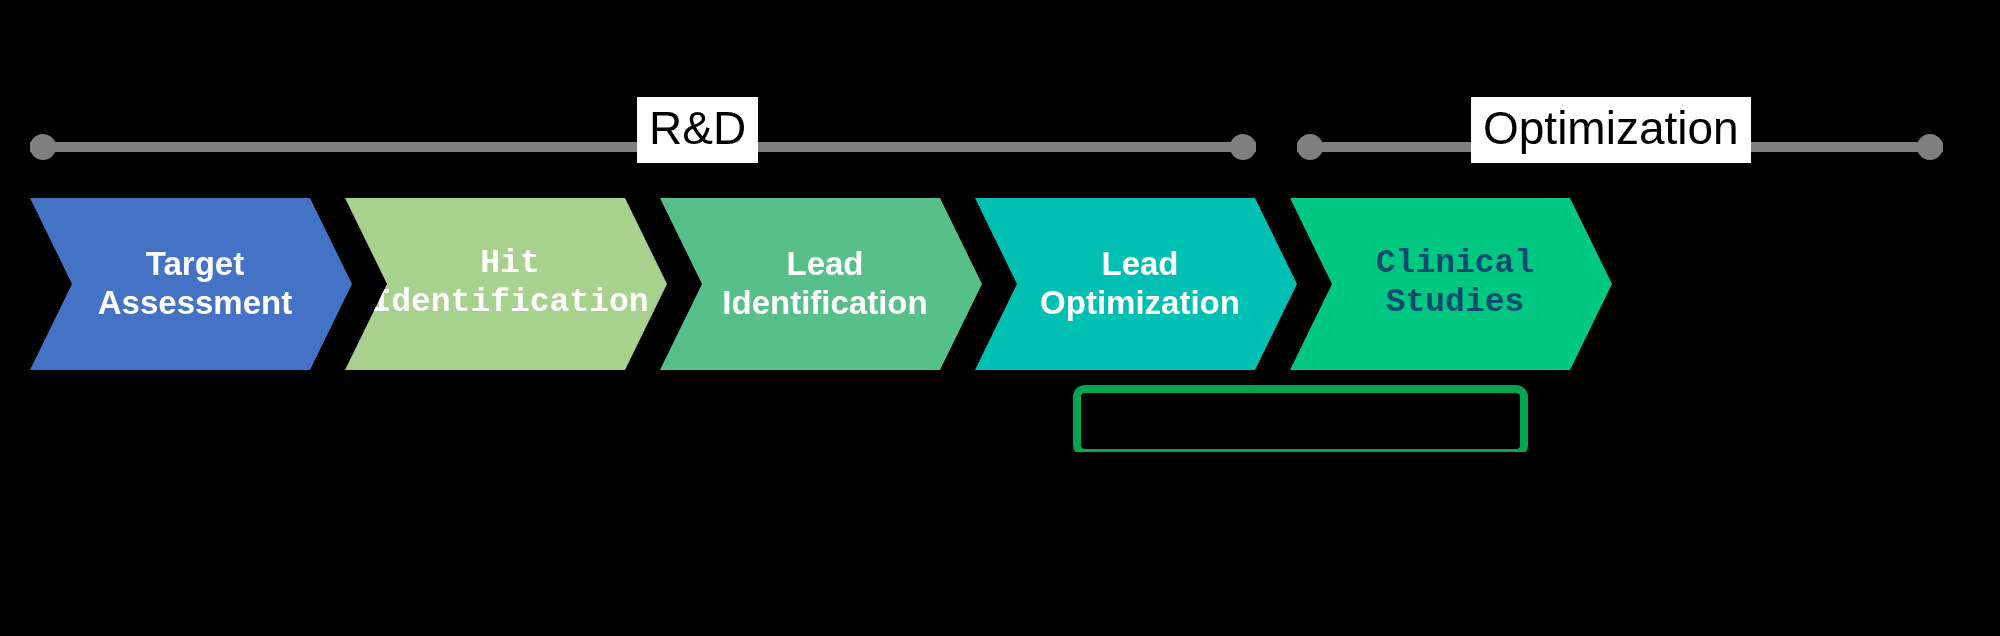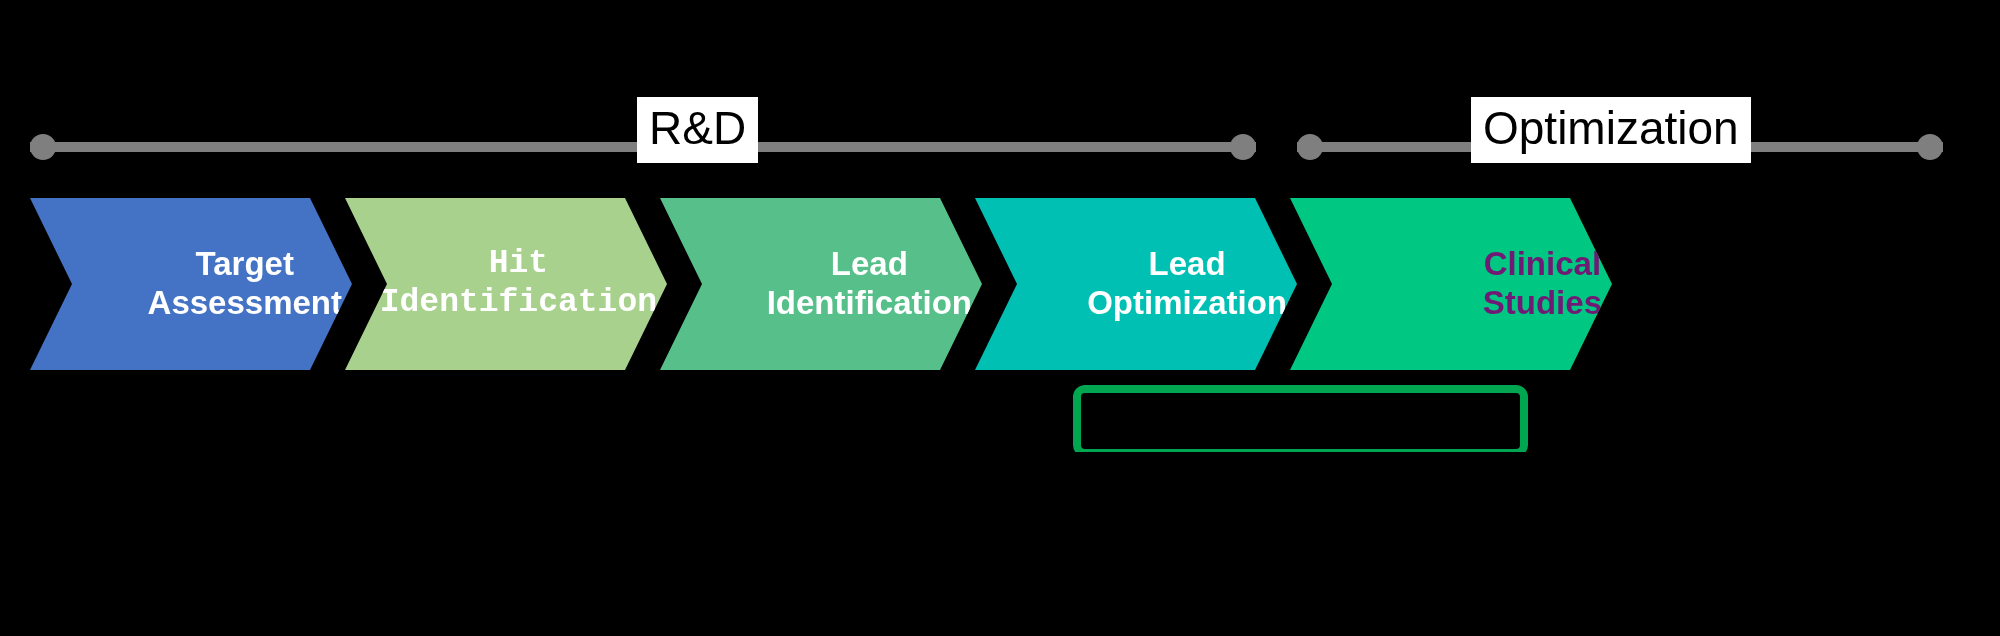--- a/index.html
+++ b/index.html
@@ -62,21 +62,21 @@
     top: 198px;
     width: 2000px;
     height: 172px;
   }
   .chev {
     position: absolute;
     top: 0;
     height: 172px;
     display: flex;
     align-items: center;
-    justify-content: flex-end;
+    justify-content: center;
     box-sizing: border-box;
   }
   .chev-label {
     position: relative;
     z-index: 3;
     color: #ffffff;
     font-weight: bold;
     font-size: 33px;
     line-height: 1.18;
     text-align: center;
@@ -121,21 +121,21 @@
       </div>
       <div class="chev" style="left: 660px; width: 322px; background: rgb(87, 192, 138); clip-path: polygon(0px 0px, calc(100% - 42px) 0px, 100% 50%, calc(100% - 42px) 100%, 0px 100%, 42px 50%);">
         <div class="chev-label" style="color: rgb(255, 255, 255);">Lead
 Identification</div>
       </div>
       <div class="chev" style="left: 975px; width: 322px; background: rgb(0, 191, 179); clip-path: polygon(0px 0px, calc(100% - 42px) 0px, 100% 50%, calc(100% - 42px) 100%, 0px 100%, 42px 50%);">
         <div class="chev-label" style="color: rgb(255, 255, 255);">Lead
 Optimization</div>
       </div>
       <div class="chev" style="left: 1290px; width: 322px; background: rgb(0, 199, 129); clip-path: polygon(0px 0px, calc(100% - 42px) 0px, 100% 50%, calc(100% - 42px) 100%, 0px 100%, 42px 50%);">
-        <div class="chev-label" style="color: #701a75;">Clinical
+        <div class="chev-label" style="color: #0c4a6e; font-family: Liberation Mono, monospace;">Clinical
 Studies</div>
       </div>
     </div>
 
   <div id="boxes-layer">
       <div class="obox" style="left: 1073px; top: 385px; width: 455px; height: 72px; border-color: rgb(0, 166, 80); border-width: 8px;"></div>
       <div class="obox" style="left: 479px; top: 541px; width: 582px; height: 72px; border-color: rgb(128, 128, 128); border-width: 8px;"></div>
       <div class="obox" style="left: 1069px; top: 541px; width: 471px; height: 72px; border-color: rgb(10, 100, 240); border-width: 8px;"></div>
       <div class="obox" style="left: 1548px; top: 541px; width: 422px; height: 72px; border-color: rgb(245, 155, 0); border-width: 8px;"></div>
     </div>

